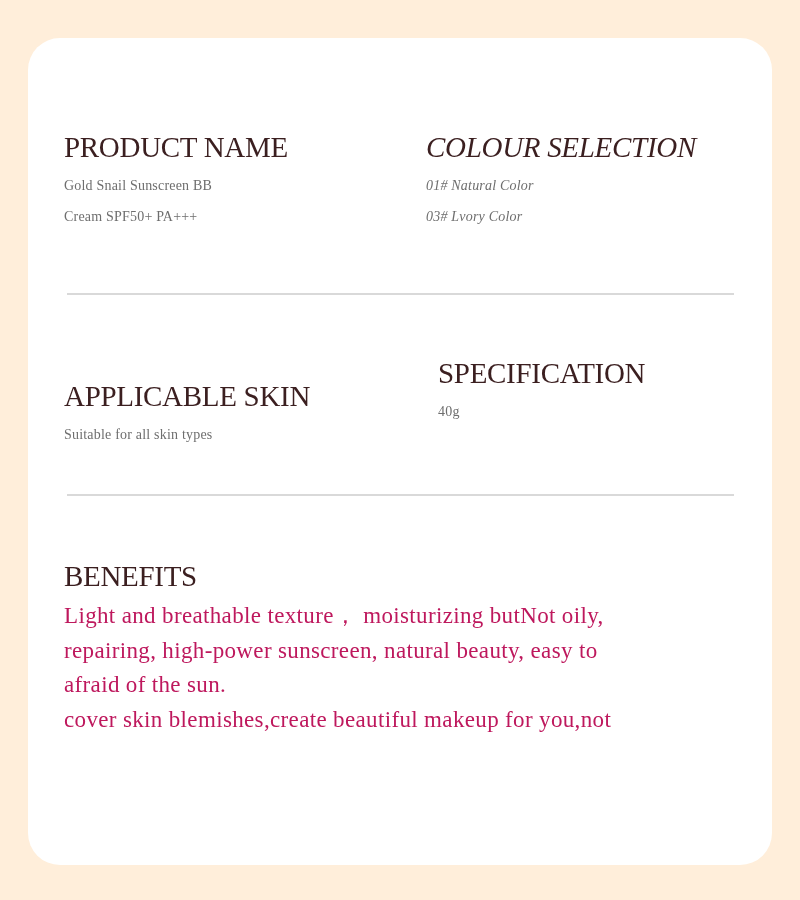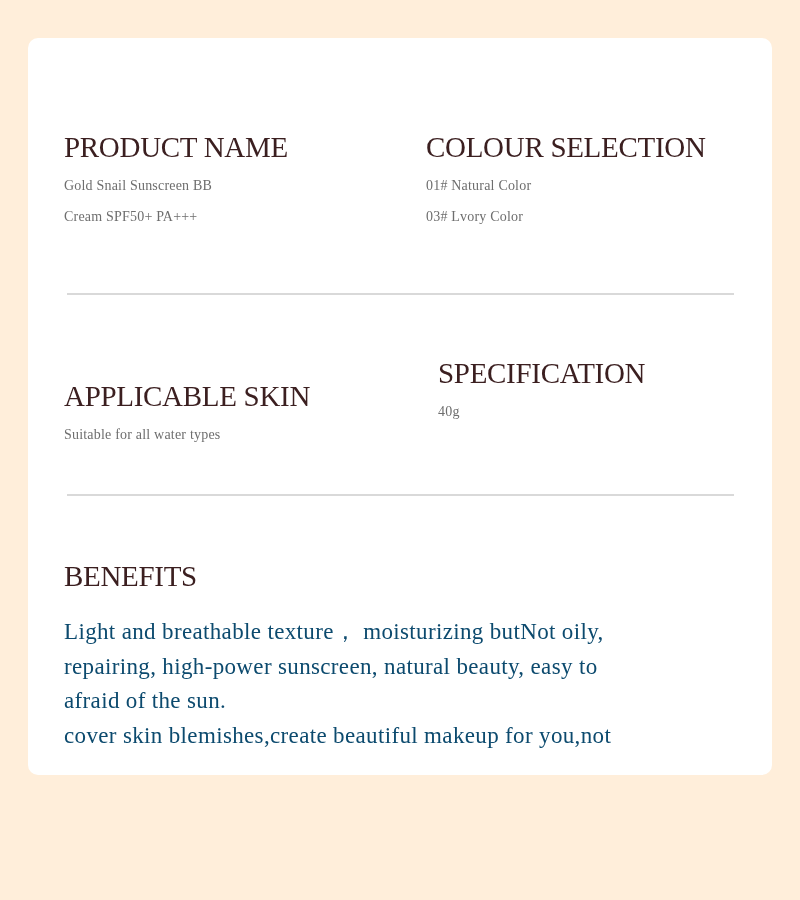--- a/index.html
+++ b/index.html
@@ -6,23 +6,23 @@
     body {
       width: 800px; height: 900px;
       background: #FFEEDA;
       position: relative;
       overflow: hidden;
       font-family: "Liberation Serif", "DejaVu Serif", serif;
     }
     .card {
       position: absolute;
       left: 28px; top: 38px;
-      width: 744px; height: 737px;
+      width: 744px; height: 827px;
       background: #ffffff;
-      border-radius: 10px;
+      border-radius: 32px;
     }
     .section {
       position: absolute;
       left: 36px;
       width: 666px;
     }
     .col {
       position: absolute;
       top: 0;
     }
@@ -42,58 +42,58 @@
     }
     .value div { white-space: nowrap; }
     .divider {
       position: absolute;
       left: 39px;
       width: 667px;
       height: 2px;
       background: #d9d9d9;
     }
     .benefits-text {
-      color: #0c4a6e;
+      color: #be185d;
       font-size: 23px;
       line-height: 34.5px;
-      margin-top: 22px;
+      margin-top: 6px;
       letter-spacing: 0.35px;
       width: 660px;
     }
     .benefits-text div { white-space: nowrap; }
   </style>
 </head>
 <body>
 
 <div class="card">
 
   <div class="section" style="top: 92px;">
     <div class="col" style="left: 0;">
       <div class="heading">PRODUCT NAME</div>
       <div class="value">
         <div>Gold Snail Sunscreen BB</div>
         <div>Cream SPF50+ PA+++</div>
       </div>
     </div>
-    <div class="col" style="left: 362px;">
+    <div class="col" style="left: 362px; font-style: italic;">
       <div class="heading">COLOUR SELECTION</div>
       <div class="value">
         <div>01# Natural Color</div>
         <div>03# Lvory Color</div>
       </div>
     </div>
   </div>
 
   <div class="divider" style="top: 255px;"></div>
 
   <div class="section" style="top: 318px;">
     <div class="col" style="left: 0; margin-top: 23px;">
       <div class="heading">APPLICABLE SKIN</div>
       <div class="value">
-        <div>Suitable for all water types</div>
+        <div>Suitable for all skin types</div>
       </div>
     </div>
     <div class="col" style="left: 362px; margin-left: 12px;">
       <div class="heading">SPECIFICATION</div>
       <div class="value">
         <div>40g</div>
       </div>
     </div>
   </div>
 

